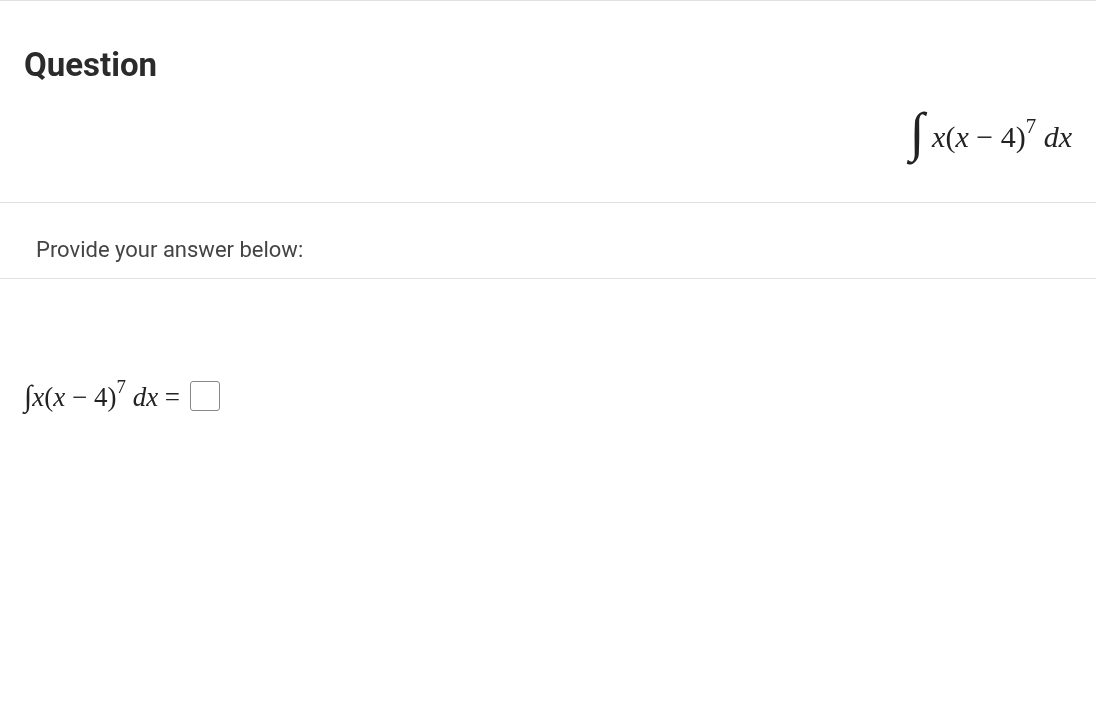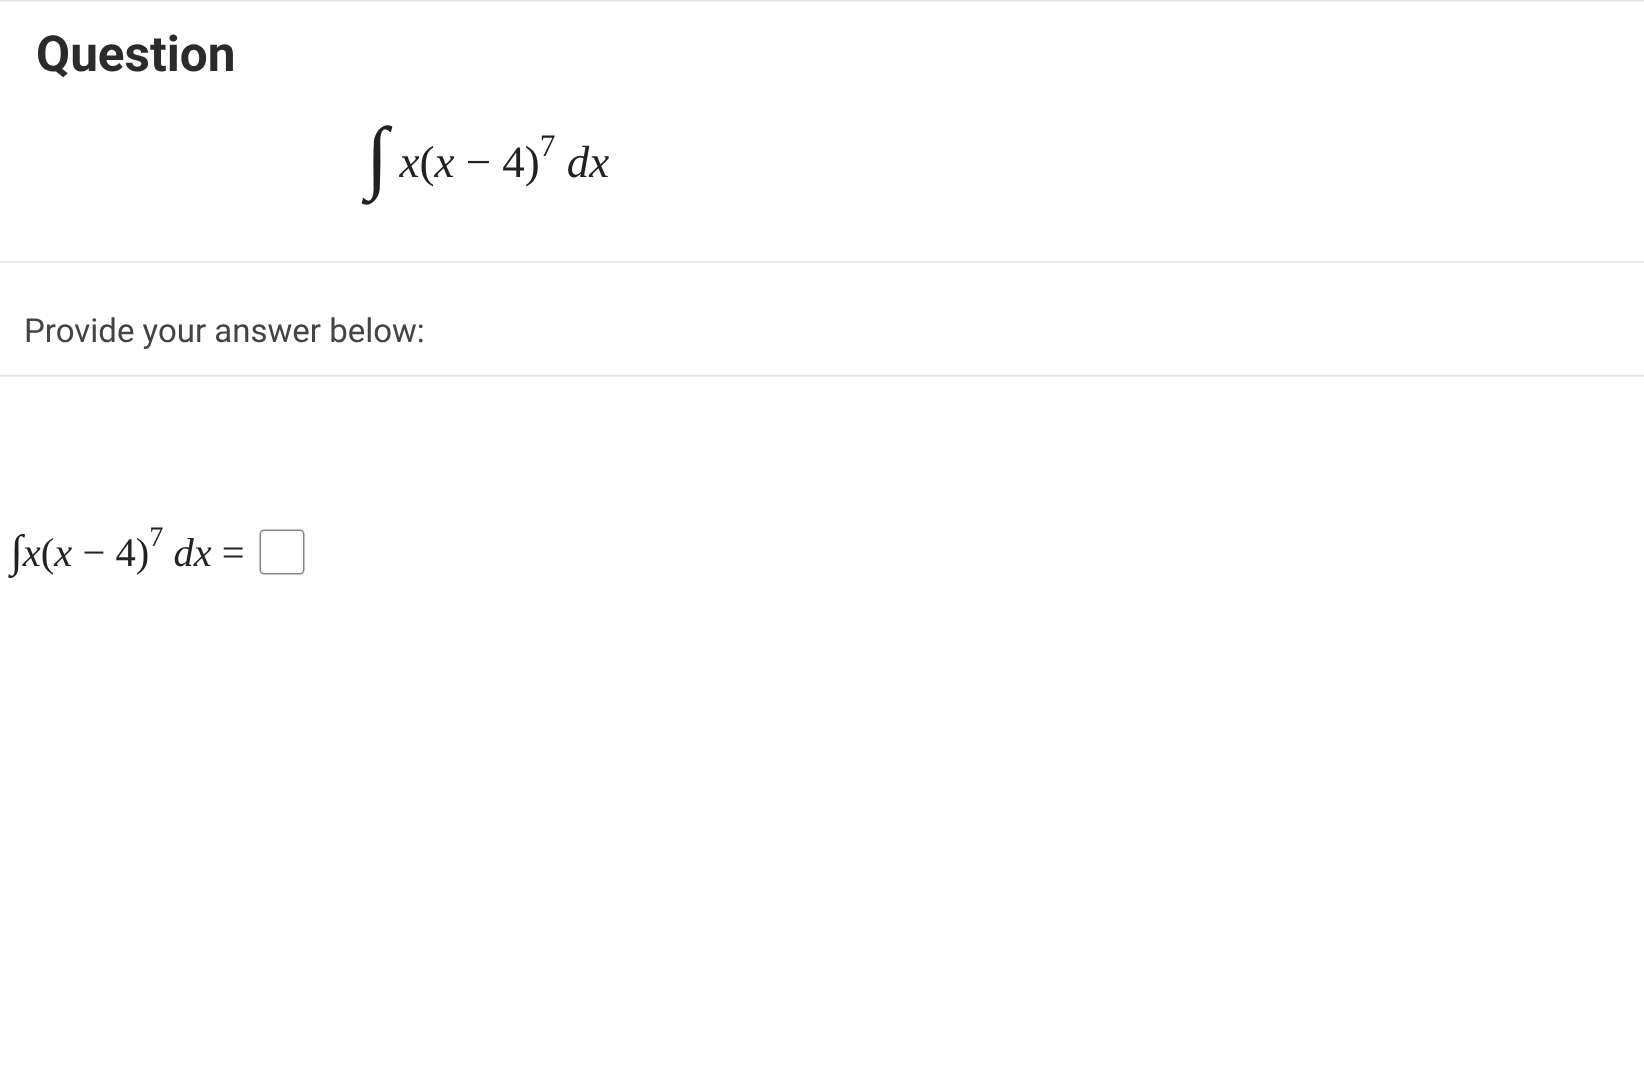--- a/index.html
+++ b/index.html
@@ -11,37 +11,37 @@
       font-family: -apple-system, BlinkMacSystemFont, "Segoe UI", Roboto, "Helvetica Neue", Arial, sans-serif;
       color: #333;
       background: #fff;
       width: 1096px;
       height: 726px;
     }
     .container {
       border-top: 1px solid #e0e0e0;
     }
     .question-section {
-      padding: 16px 24px 40px 24px;
+      padding: 44px 24px 40px 24px;
       border-bottom: 1px solid #e0e0e0;
     }
     .question-title {
       font-size: 33px;
       font-weight: 700;
       color: #2b2b2b;
       margin-bottom: 24px;
     }
     .question-prompt {
       font-size: 22px;
       color: #444;
       font-weight: 400;
       margin-bottom: 44px;
     }
     .integral-display {
-      text-align: left;
+      text-align: right;
       font-family: "Times New Roman", Times, serif;
       font-size: 30px;
       color: #222;
       padding-left: 220px;
     }
     .integral-sign {
       font-size: 54px;
       display: inline-block;
       vertical-align: middle;
       position: relative;
@@ -56,30 +56,30 @@
       display: inline-block;
       vertical-align: middle;
     }
     .sup {
       font-size: 0.7em;
       vertical-align: super;
       position: relative;
       top: -3px;
     }
     .answer-section {
-      padding: 34px 24px 16px 16px;
+      padding: 34px 24px 16px 36px;
       border-bottom: 1px solid #e0e0e0;
     }
     .answer-prompt {
       font-size: 22px;
       color: #444;
       font-weight: 400;
     }
     .answer-input-section {
-      padding: 100px 24px 40px 7px;
+      padding: 100px 24px 40px 24px;
     }
     .answer-equation {
       font-family: "Times New Roman", Times, serif;
       font-size: 27px;
       color: #222;
       display: flex;
       align-items: center;
     }
     .integral-sign-small {
       font-size: 30px;

